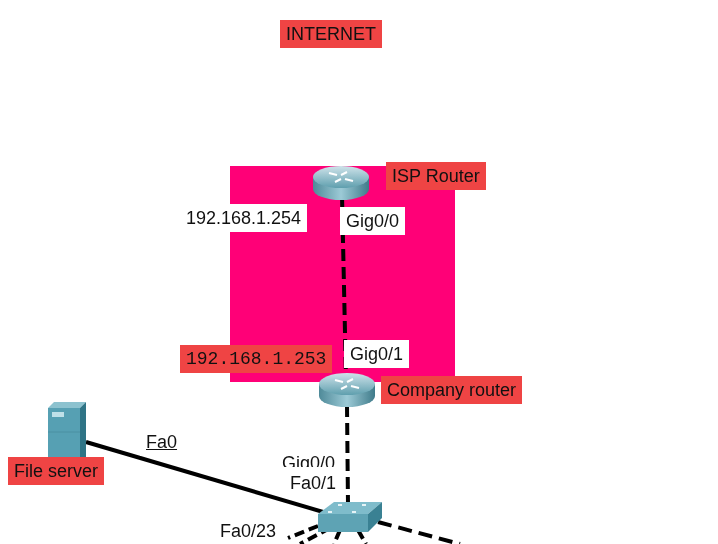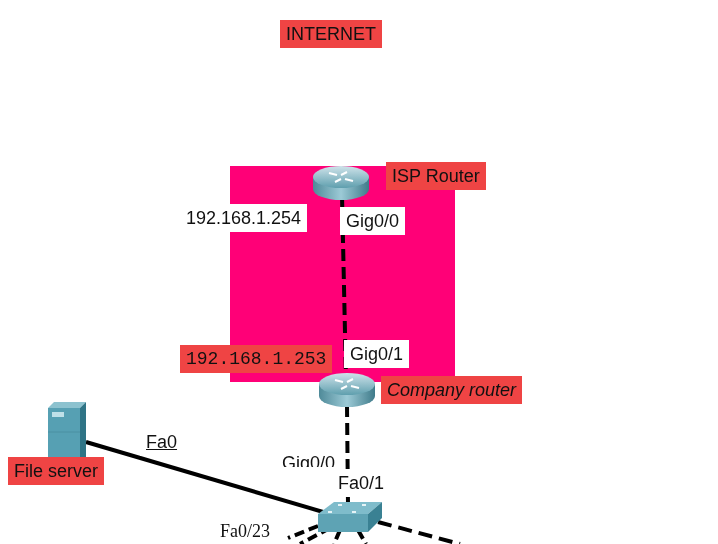--- a/index.html
+++ b/index.html
@@ -73,24 +73,24 @@
   </defs>
   <path d="M2 14 L2 26 A28 11 0 0 0 58 26 L58 14 Z" fill="url(#rs2)"></path>
   <ellipse cx="30" cy="14" rx="28" ry="11" fill="url(#rg2)"></ellipse>
   <g stroke="#fff" stroke-width="2">
     <line x1="18" y1="10" x2="26" y2="12"></line>
       <line x1="34" y1="16" x2="42" y2="18"></line>
     <line x1="36" y1="9" x2="30" y2="12"></line>
       <line x1="24" y1="19" x2="30" y2="16"></line>
   </g>
 </svg>
-<div class="lbl" style="left:381px; top:376px;font-style:italic;">Company router</div>
+<div class="lbl" style="left:381px; top:376px;">Company router</div>
 
 <div class="lbl white" style="left:276px; top:452px; height:12px; overflow:hidden; padding-top:0;">Gig0/0</div>
-<div class="lbl white" style="left:284px; top:469px;margin-left:48px;">Fa0/1</div>
+<div class="lbl white" style="left:284px; top:469px;">Fa0/1</div>
 
 <svg class="abs" style="left:44px; top:402px;" width="44" height="68" viewBox="0 0 44 68">
   <polygon points="4,6 10,0 42,0 36,6" fill="#8cc2cf"></polygon>
   <polygon points="36,6 42,0 42,62 36,68" fill="#2f7486"></polygon>
   <rect x="4" y="6" width="32" height="62" fill="#56a0b3"></rect>
   <rect x="8" y="10" width="12" height="5" fill="#bfe0e8"></rect>
   <line x1="4" y1="30" x2="36" y2="30" stroke="#4a90a2" stroke-width="1"></line>
 </svg>
 <div class="lbl" style="left:8px; top:457px;">File server</div>
 <div class="lbl white" style="left:140px; top:428px;text-decoration:underline;">Fa0</div>
@@ -101,13 +101,13 @@
   <rect x="2" y="14" width="50" height="18" fill="#5ea3b4"></rect>
   <g fill="#e6f3f6">
     <rect x="12" y="11" width="4" height="2"></rect>
       <rect x="36" y="11" width="4" height="2"></rect>
     <rect x="22" y="4" width="4" height="2"></rect>
       <rect x="46" y="4" width="4" height="2"></rect>
   </g>
 </svg>
 
 <div class="lbl white" style="left:216px; top:506px; height:4px; overflow:hidden; padding:0 6px; color:#555;">Fa0/24</div>
-<div class="lbl white" style="left:214px; top:517px;font-family:Liberation Serif, serif;">Fa0/23</div>
+<div class="lbl white" style="left:214px; top:517px;">Fa0/23</div>
 
 </body></html>

